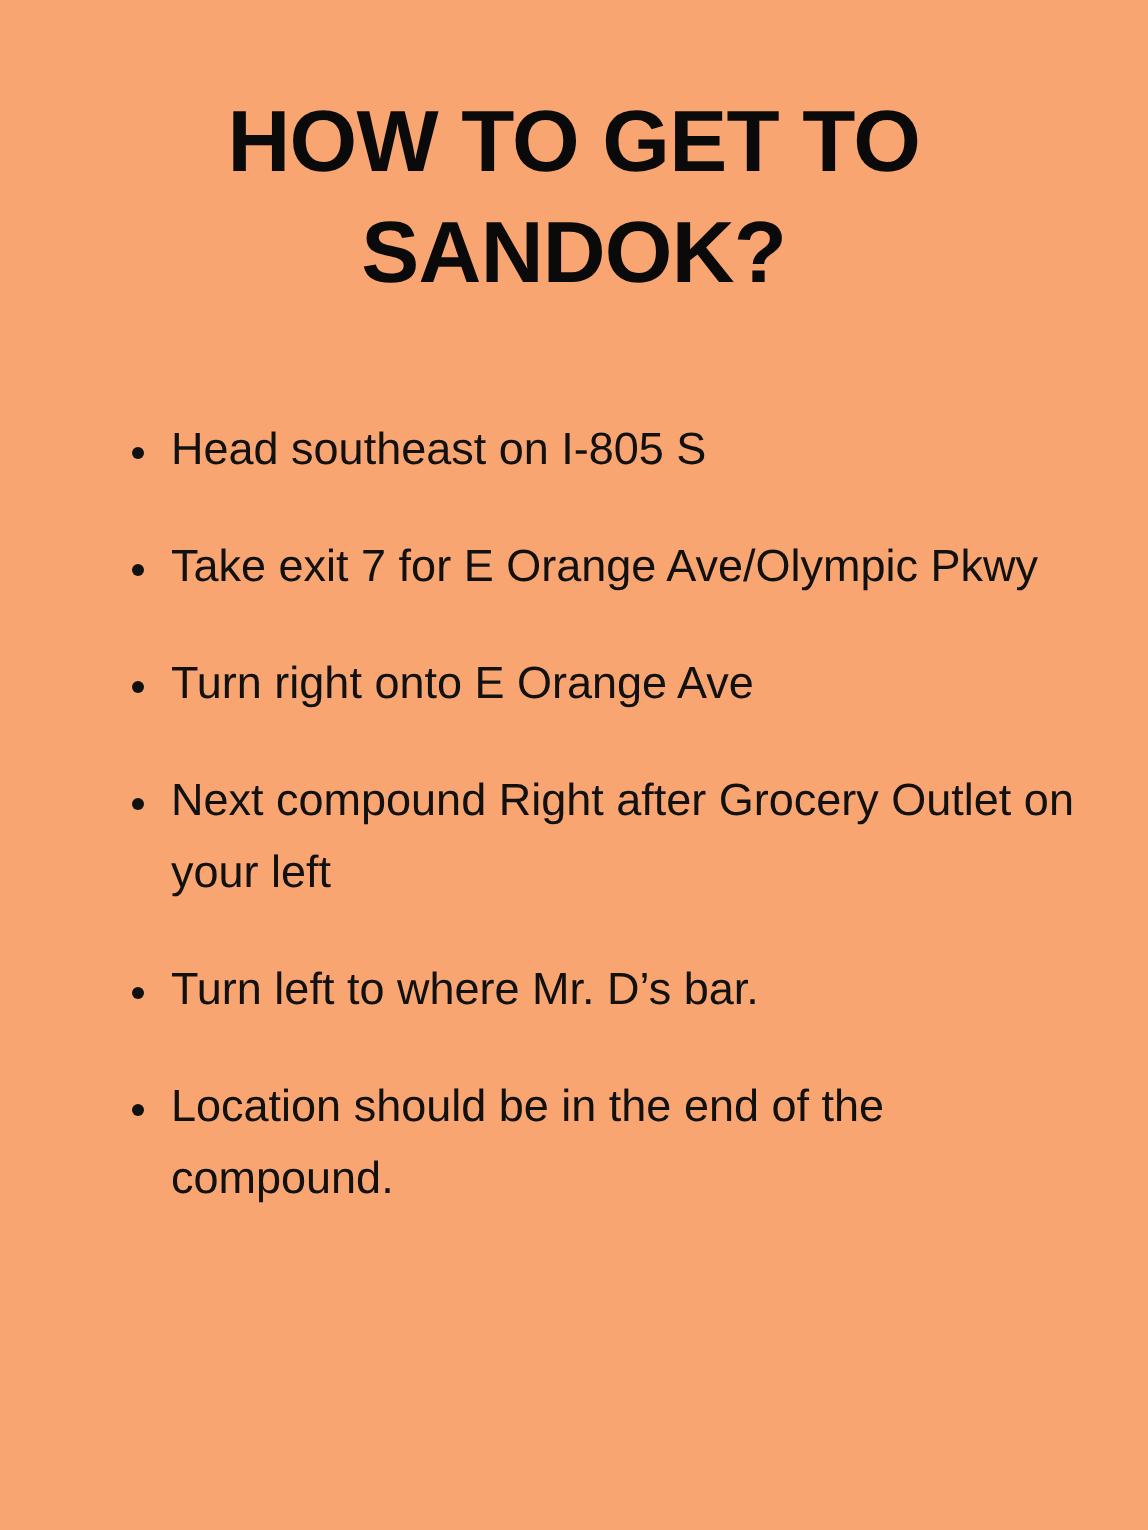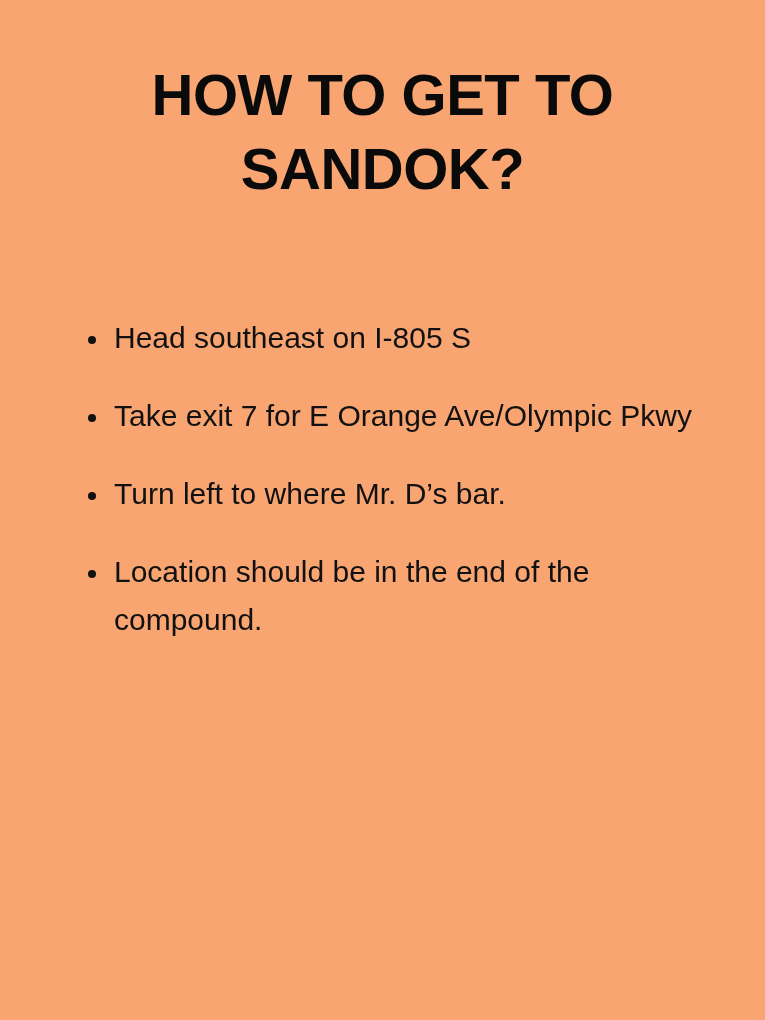--- a/index.html
+++ b/index.html
@@ -14,21 +14,20 @@
     color: #0d0d0d;
     overflow: hidden;
   }
   .poster {
     width: 765px;
     height: 861px;
     box-sizing: border-box;
     padding: 58px 42px 20px 42px;
     display: flex;
     flex-direction: column;
-    gap: 38px;
   }
   .title {
     font-size: 58px;
     font-weight: bold;
     line-height: 1.28;
     text-align: center;
     letter-spacing: -0.5px;
     color: #0a0a0a;
     margin: 0 auto;
     max-width: 600px;
@@ -76,20 +75,28 @@
     <li class="step">
       <span class="bullet"></span>
       <span class="step-text"> Head southeast on I-805 S</span>
     </li>
     <li class="step">
       <span class="bullet"></span>
       <span class="step-text">Take exit 7 for E Orange Ave/Olympic Pkwy</span>
     </li>
     <li class="step">
       <span class="bullet"></span>
+      <span class="step-text">Turn right onto E Orange Ave</span>
+    </li>
+    <li class="step">
+      <span class="bullet"></span>
+      <span class="step-text">Next compound Right after Grocery Outlet on your left</span>
+    </li>
+    <li class="step">
+      <span class="bullet"></span>
       <span class="step-text">Turn left to where Mr. D’s bar.</span>
     </li>
     <li class="step">
       <span class="bullet"></span>
       <span class="step-text"> Location should be in the end of the compound.</span>
     </li>
   </ul>
 
 </div>
 

